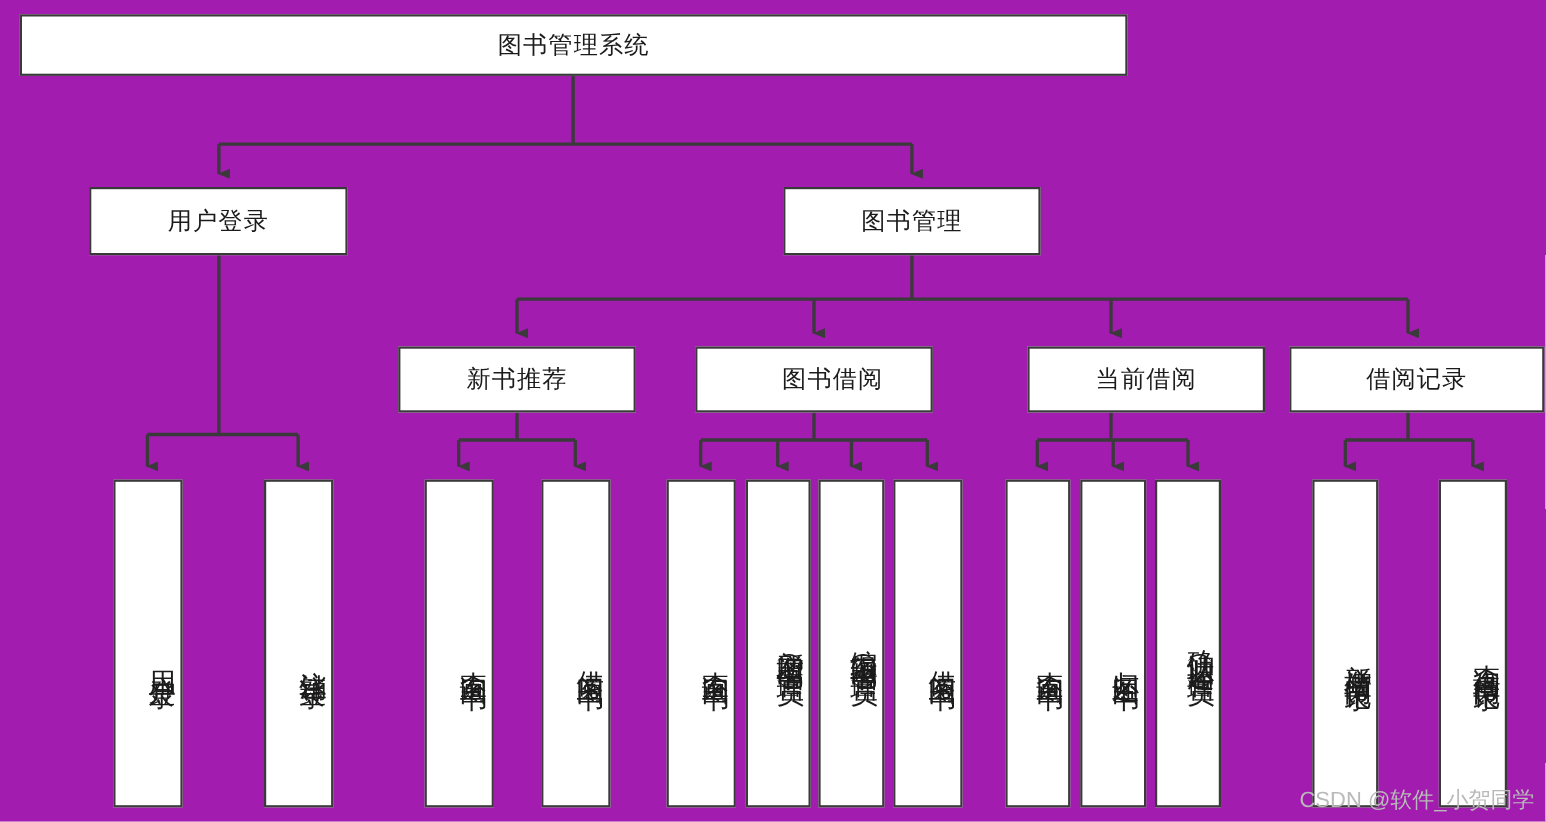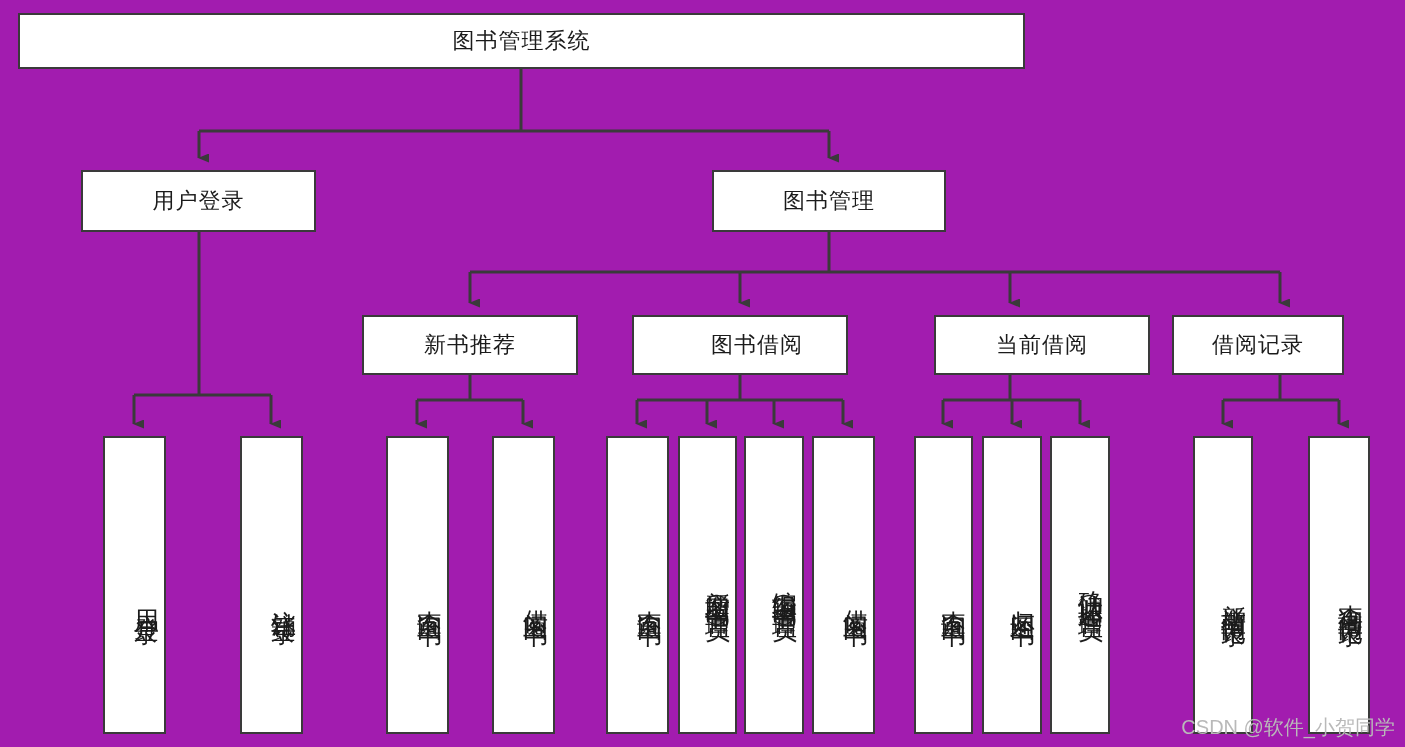--- a/index.html
+++ b/index.html
@@ -69,21 +69,21 @@
   </svg>
 
   <div class="node h" style="left:18px;top:13px;width:1007px;height:56px;">图书管理系统</div>
 
   <div class="node h" style="left:81px;top:170px;width:235px;height:62px;">用户登录</div>
   <div class="node h" style="left:712px;top:170px;width:234px;height:62px;">图书管理</div>
 
   <div class="node h" style="left:362px;top:315px;width:216px;height:60px;">新书推荐</div>
   <div class="node h" style="left:632px;top:315px;width:216px;height:60px;padding-left:34px;">图书借阅</div>
   <div class="node h" style="left:902px;top:315px;width:216px;height:60px;margin-left:32px;">当前借阅</div>
-  <div class="node h" style="left:1172px;top:315px;width:172px;height:60px;">借阅记录</div>
+  <div class="node h" style="left:1172px;top:315px;width:232px;height:60px;">借阅记录</div>
 
   <div class="node leaf" style="left:103px;top:436px;width:63px;height:298px;">用户登录</div>
   <div class="node leaf" style="left:240px;top:436px;width:63px;height:298px;">注销登录</div>
 
   <div class="node leaf" style="left:386px;top:436px;width:63px;height:298px;">查询图书</div>
   <div class="node leaf" style="left:492px;top:436px;width:63px;height:298px;">借阅图书</div>
 
   <div class="node leaf" style="left:606px;top:436px;width:63px;height:298px;">查询图书</div>
   <div class="node leaf" style="left:678px;top:436px;width:59px;height:298px;padding-top:8px;">新增图书（管理员）</div>
   <div class="node leaf" style="left:744px;top:436px;width:60px;height:298px;padding-top:8px;">编辑图书（管理员）</div>

